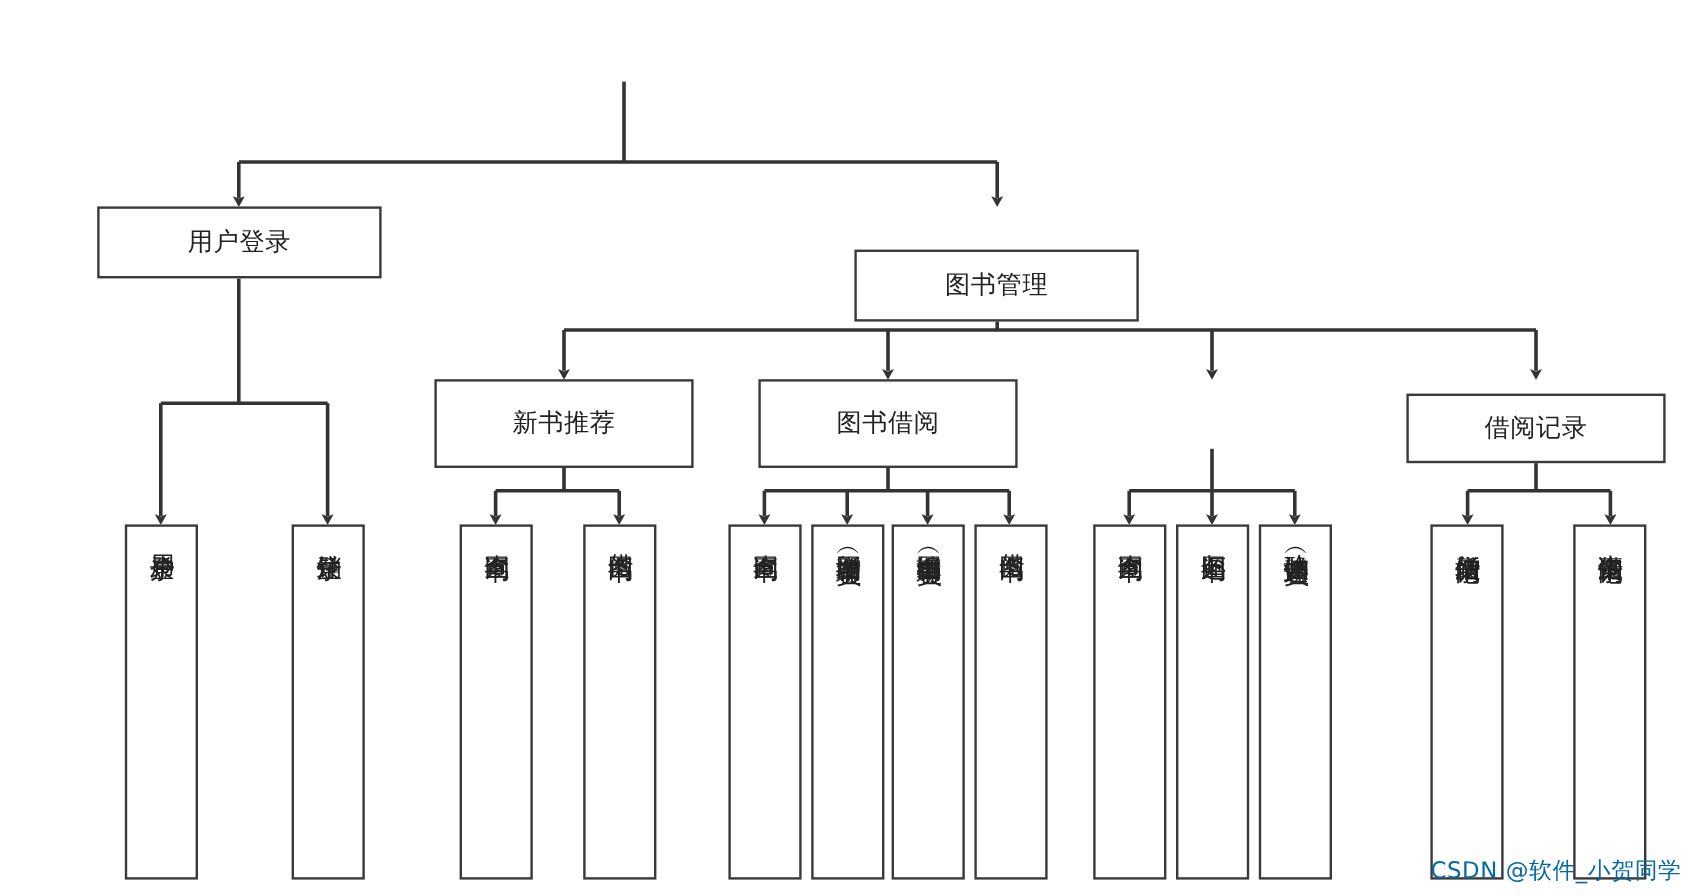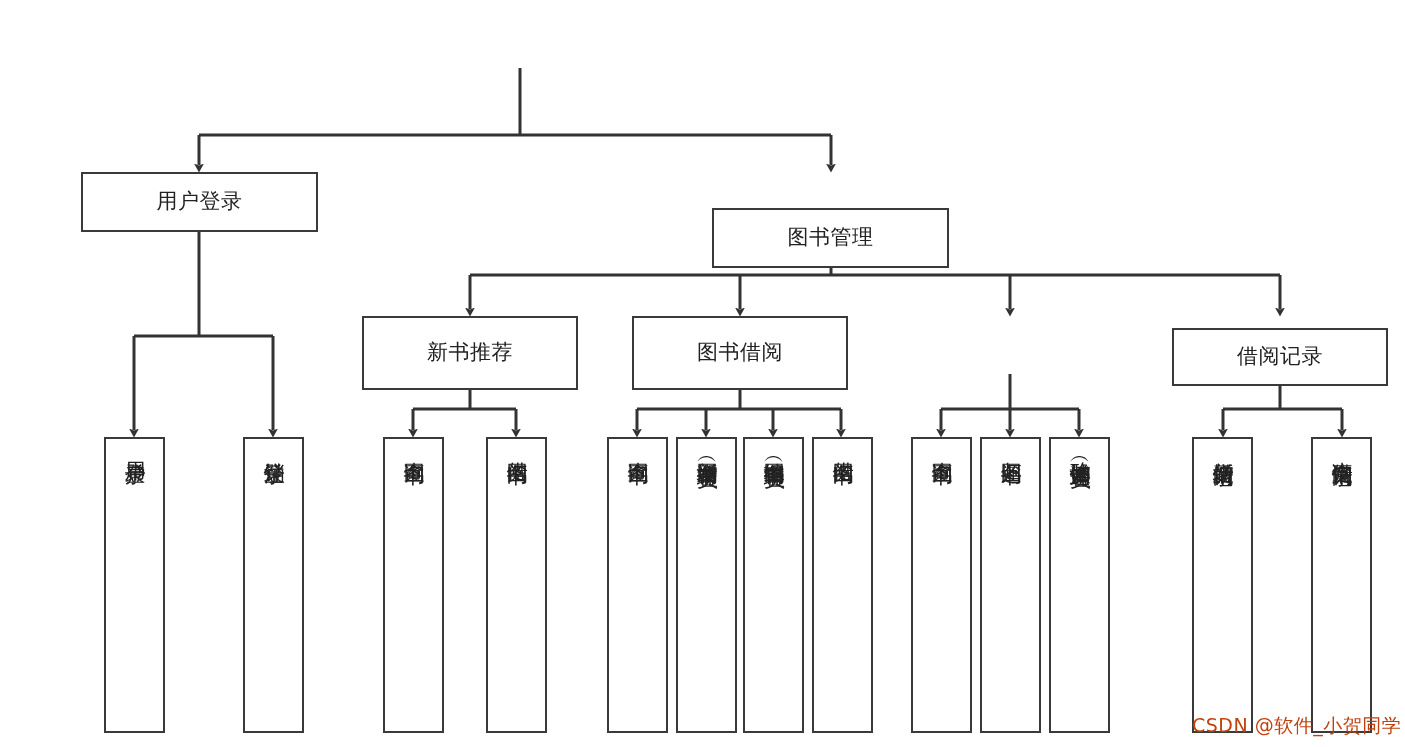--- a/index.html
+++ b/index.html
@@ -65,21 +65,21 @@
     line-height: 1.12;
     white-space: nowrap;
     display: block;
   }
 
   .watermark {
     position: absolute;
     left: 1192px;
     top: 713px;
     font-size: 19px;
-    color: #c2410c;
+    color: #0369a1;
     white-space: nowrap;
     letter-spacing: 0.5px;
   }
 </style>
 </head>
 <body>
 
 <div id="diagram-root">
 
   <svg class="connectors" viewBox="0 0 1405 747" width="1405" height="747">

